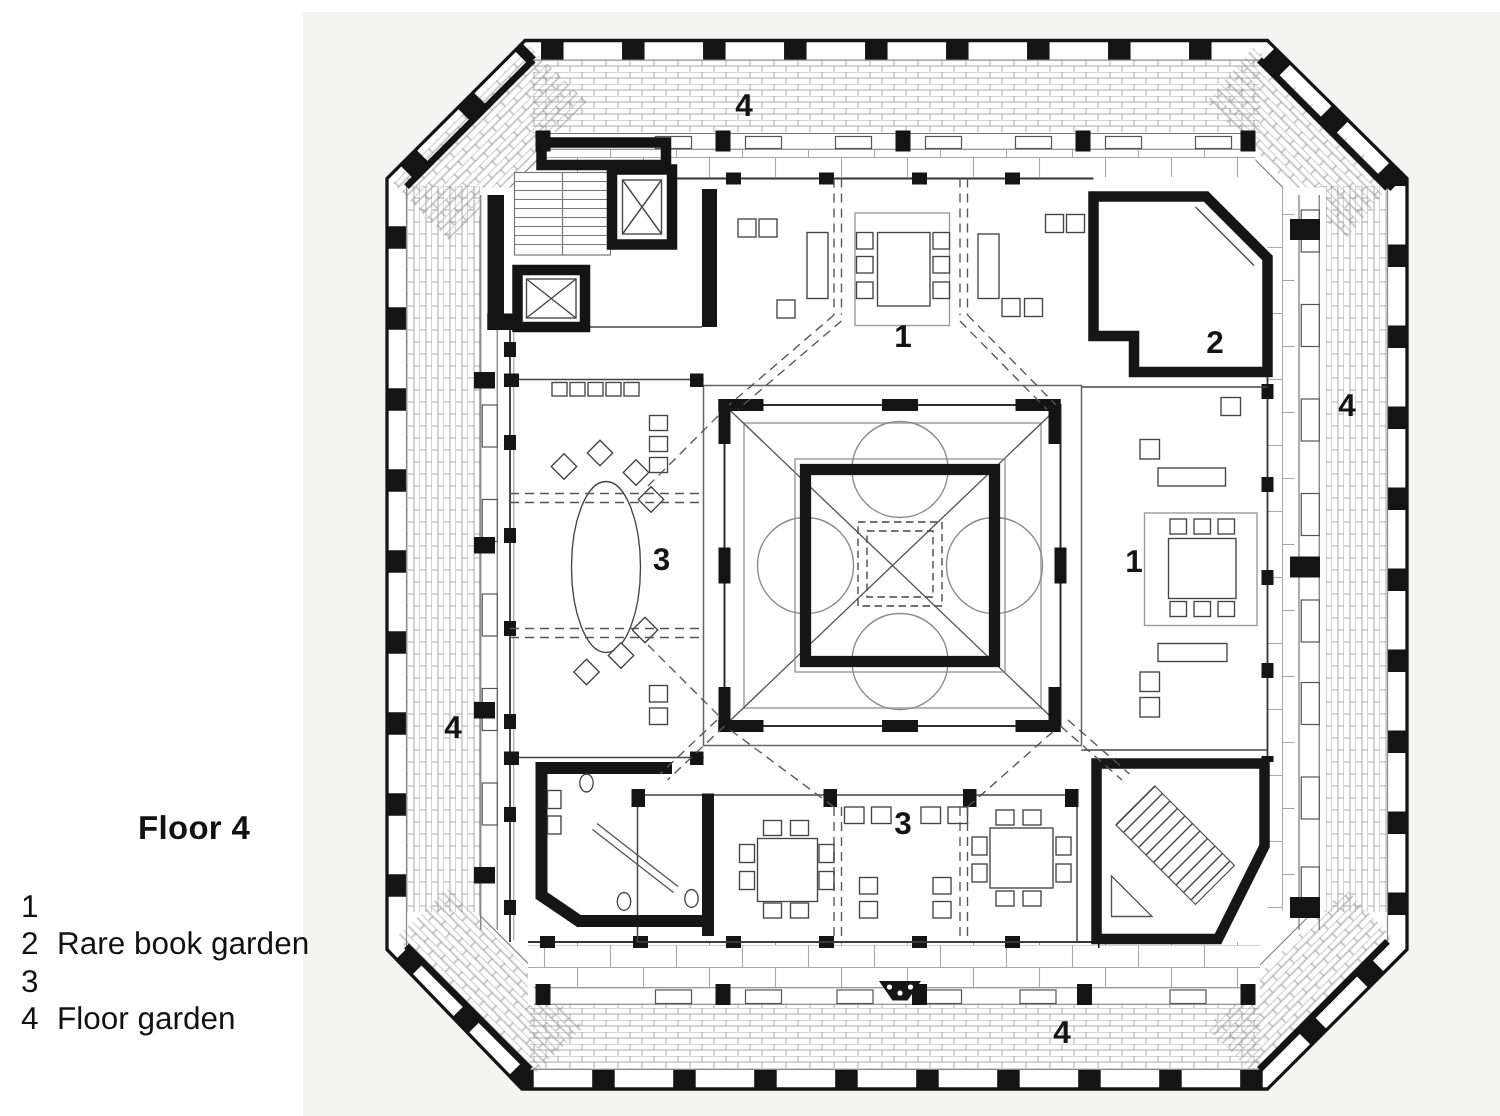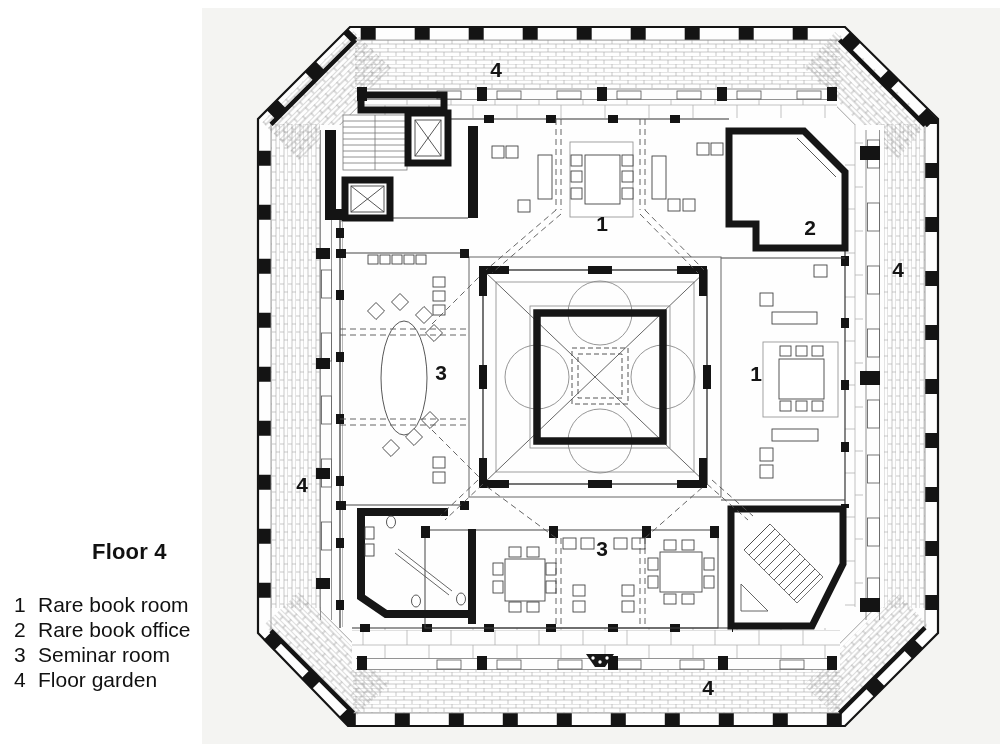--- a/index.html
+++ b/index.html
@@ -420,29 +420,27 @@
     <text class="plan-label" x="441" y="380">3</text>
     <text class="plan-label" x="602" y="556">3</text>
   </g>
 </svg>
 
 <div class="legend">
   <div class="legend-title">Floor 4</div>
   <div class="legend-items">
     <div class="legend-item">
       <span class="legend-num">1</span>
-      <span class="legend-label">Rare book room</span>
     </div>
     <div class="legend-item">
       <span class="legend-num">2</span>
-      <span class="legend-label">Rare book office</span>
+      <span class="legend-label">Rare book garden</span>
     </div>
     <div class="legend-item">
       <span class="legend-num">3</span>
-      <span class="legend-label">Seminar room</span>
     </div>
     <div class="legend-item">
       <span class="legend-num">4</span>
       <span class="legend-label">Floor garden</span>
     </div>
   </div>
 </div>
 
 </div>
 

